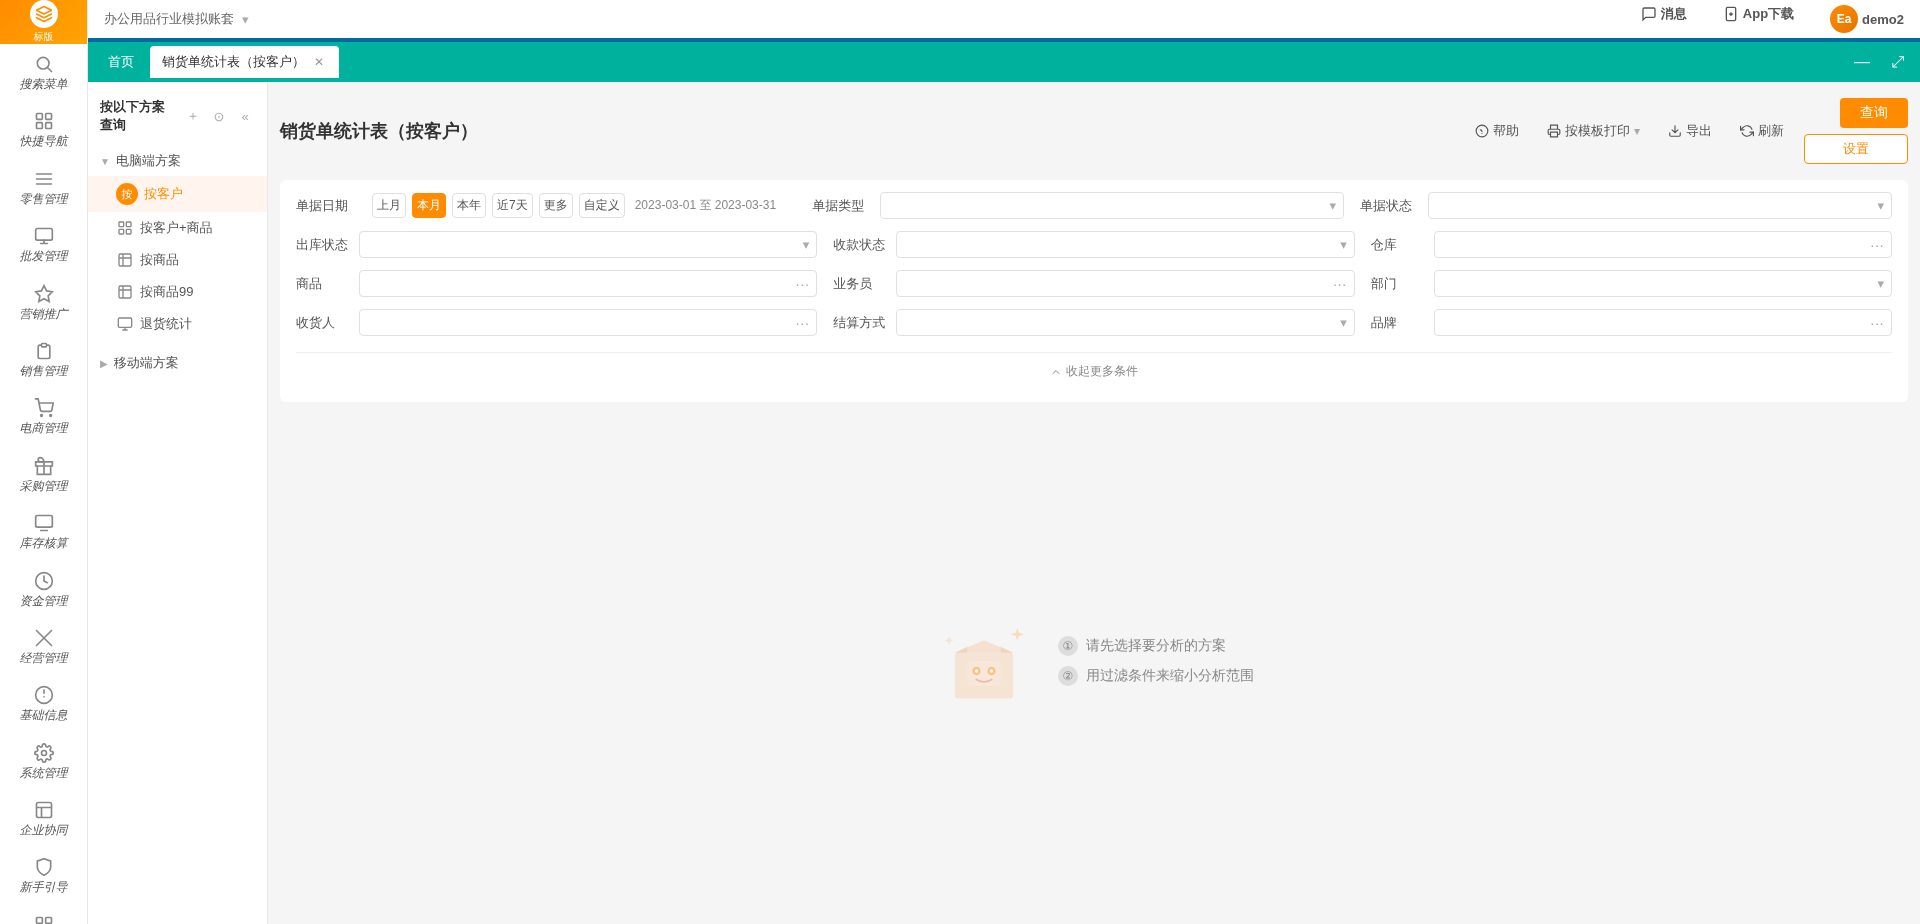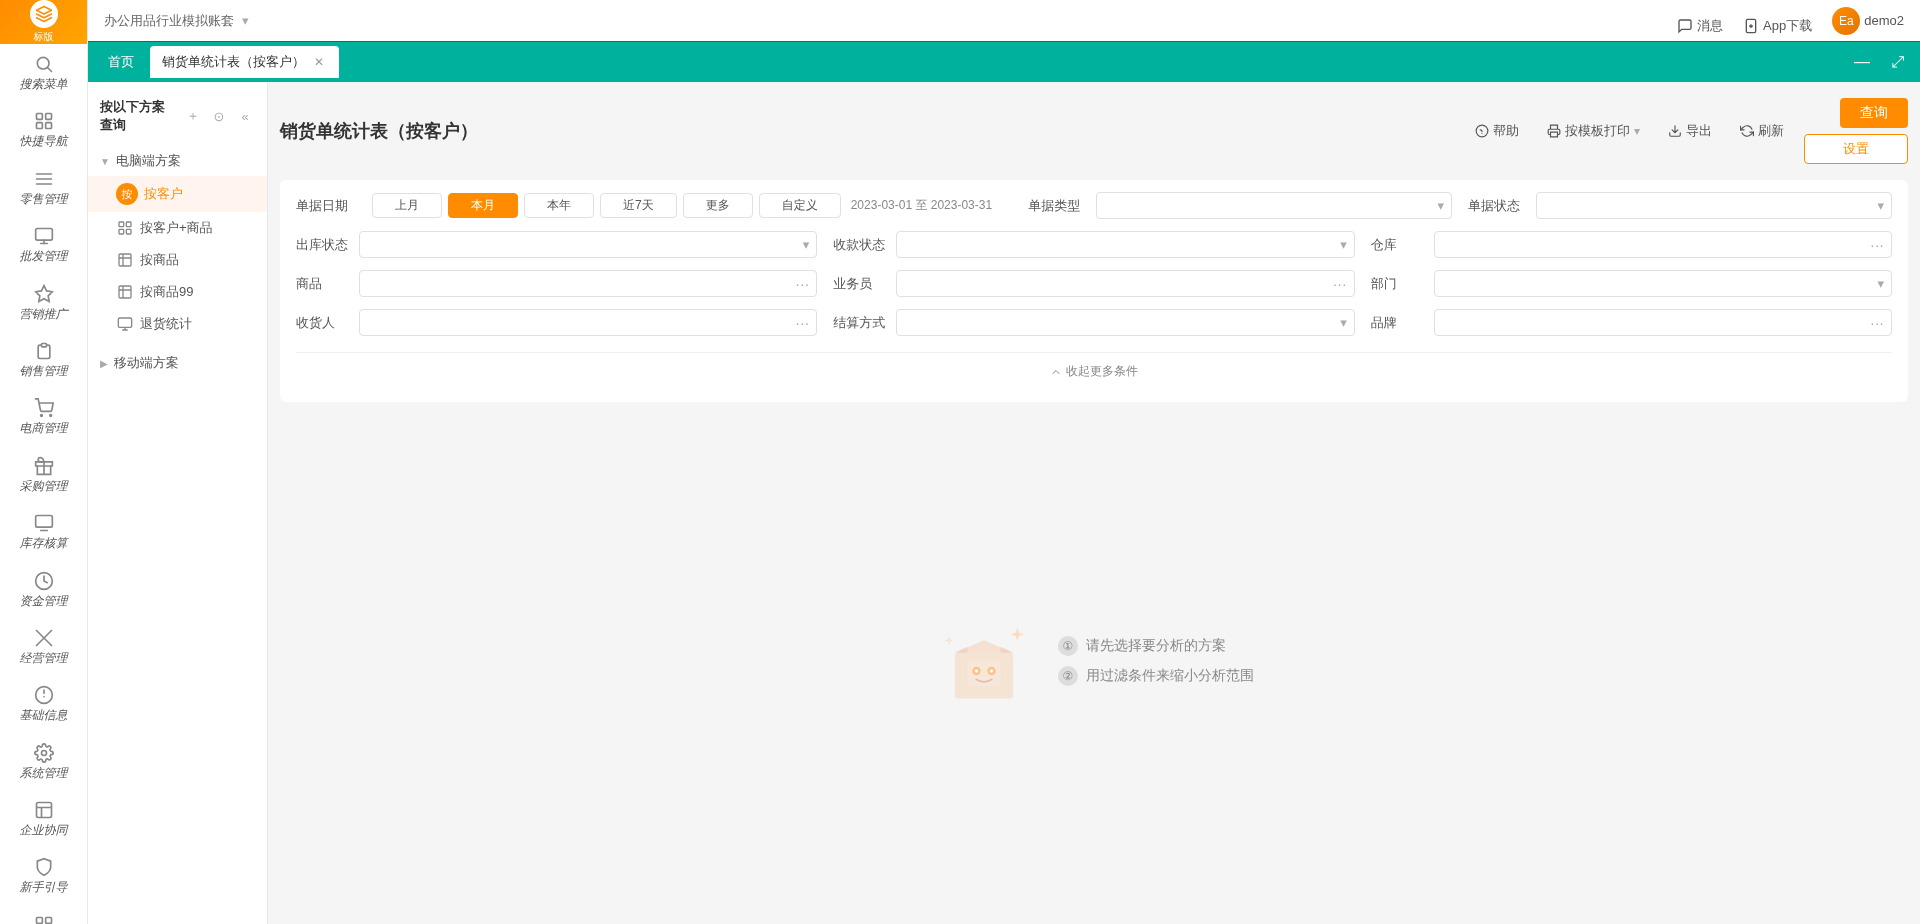--- a/index.html
+++ b/index.html
@@ -64,36 +64,37 @@
     }
 
     
     .top-header {
       height: 42px;
       background: #fff;
       display: flex;
       align-items: center;
       justify-content: space-between;
       padding: 0 16px;
-      border-bottom: 1px solid #0369a1;
+      border-bottom: 4px solid #0369a1;
       flex-shrink: 0;
     }
     .top-header-left {
       display: flex;
       align-items: center;
       gap: 8px;
       color: #666;
       font-size: 13px;
     }
     .top-header-right {
       display: flex;
-      align-items: flex-end;
-      gap: 20px;
+      align-items: flex-start;
+      gap: 36px;
       color: #555;
       font-size: 13px;
+      font-weight: bold;
     }
     .top-header-right-item {
       display: flex;
       align-items: center;
       gap: 4px;
       cursor: pointer;
     }
     .avatar {
       width: 28px;
       height: 28px;
@@ -339,21 +340,21 @@
     }
 
     .filter-date-group {
       display: flex;
       align-items: center;
       gap: 6px;
       flex: 0 0 auto;
     }
 
     .date-btn {
-      padding: 3px 22px;
+      padding: 3px 4px;
       border-radius: 4px;
       border: 1px solid #e0e0e0;
       background: #fff;
       color: #555;
       font-size: 12px;
       cursor: pointer;
     }
     .date-btn.active {
       background: #ff8c00;
       color: #fff;

